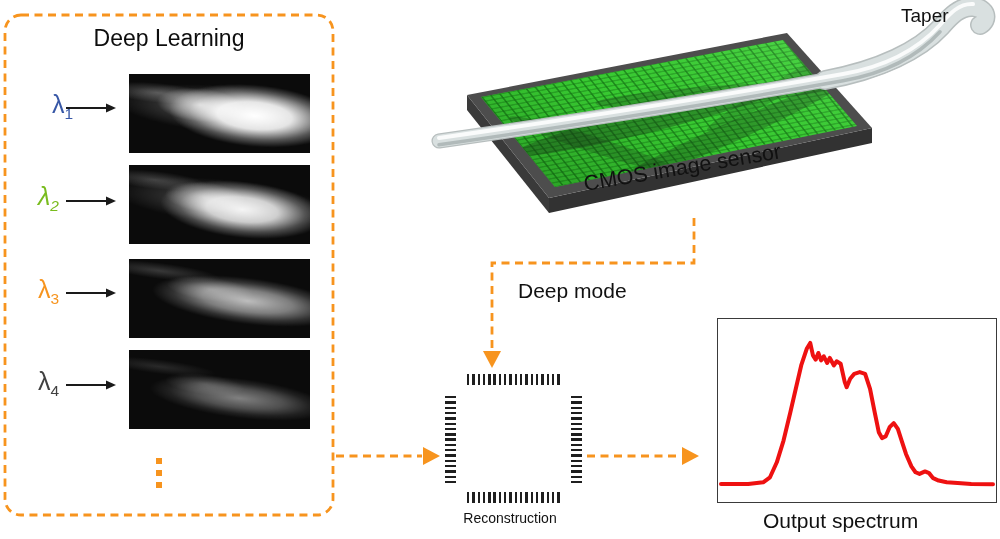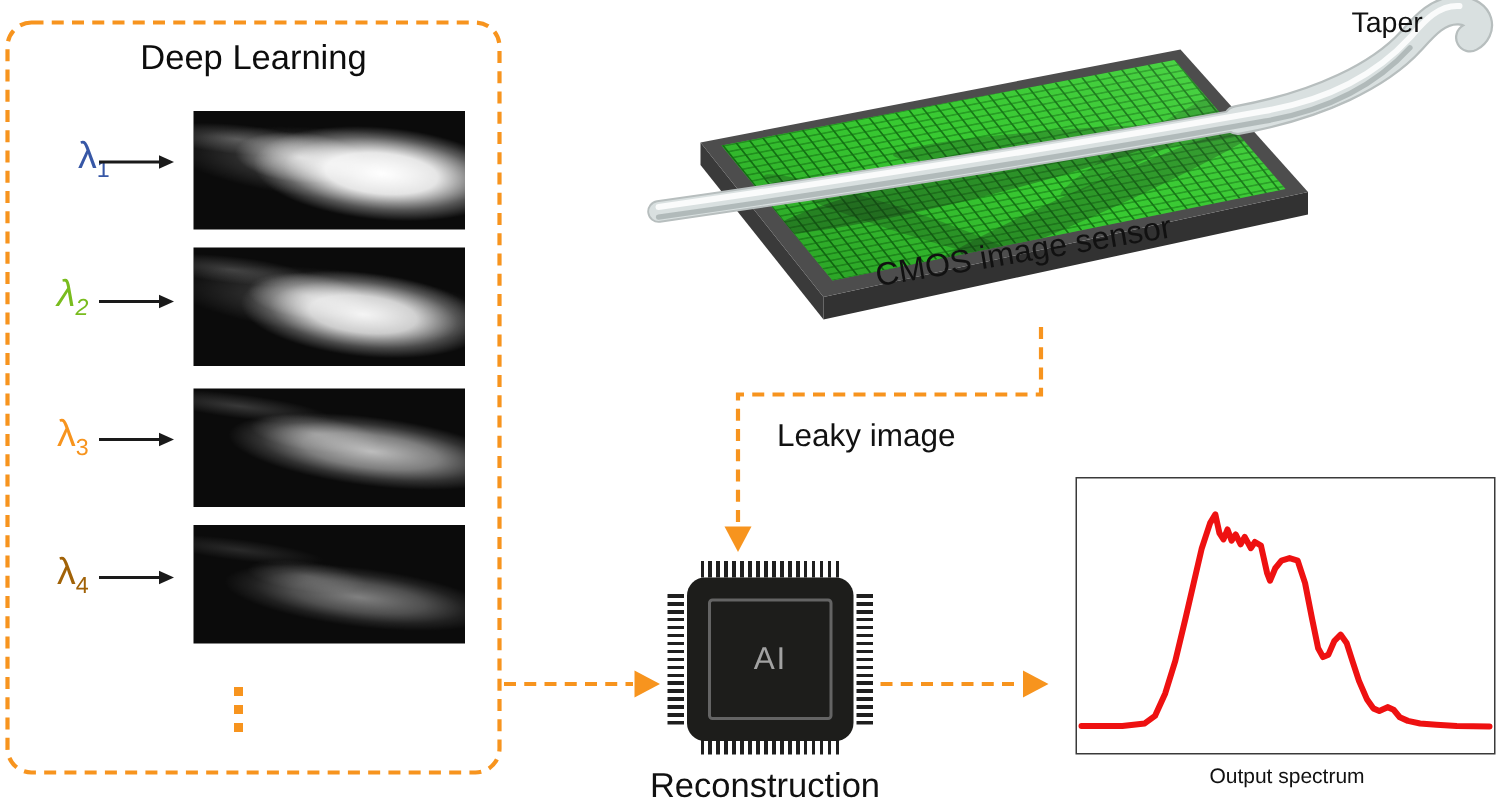--- a/index.html
+++ b/index.html
@@ -41,25 +41,25 @@
   #cmos-label{left:584px;top:172px;width:230px;font-size:21.5px;transform:rotate(-9.5deg);transform-origin:0 50%;white-space:nowrap;}
   
   #leaky-label{left:518px;top:279px;font-size:21px;}
   #chip{left:443px;top:372px;width:141px;height:133px;}
   #chip .body{position:absolute;left:15px;top:13px;width:111px;height:109px;background:#1D1D1B;border-radius:12px;}
   #chip .inner{position:absolute;left:14px;top:14px;right:14px;bottom:14px;border:2px solid #646464;border-radius:3px;}
   #chip .ai{position:absolute;left:0;top:0;width:100%;height:100%;display:flex;align-items:center;justify-content:center;
             font-size:21px;color:#a2a2a2;letter-spacing:1px;}
   .pins-h{position:absolute;left:24px;width:93px;height:11px;background:repeating-linear-gradient(90deg,#1f1f1f 0 2.4px,transparent 2.4px 5.3px);}
   .pins-v{position:absolute;top:24px;width:11px;height:87px;background:repeating-linear-gradient(180deg,#1f1f1f 0 2.4px,transparent 2.4px 5.3px);}
-  #recon-label{left:420px;top:510px;width:180px;text-align:center;font-size:23px;}
+  #recon-label{left:420px;top:510px;width:180px;text-align:center;font-size:14px;}
   
   #plot{left:717px;top:318px;width:280px;height:185px;border:1.5px solid #3a3a3a;background:#fff;box-sizing:border-box;}
   #plot svg{display:block;width:100%;height:100%;}
-  #output-label{left:763px;top:509px;width:190px;text-align:center;font-size:14px;white-space:nowrap;}
+  #output-label{left:763px;top:509px;width:190px;font-size:21px;white-space:nowrap;}
 </style>
 </head>
 <body>
 
 <div id="stage">
 
   <svg class="abs" style="left:0;top:0;" width="1000" height="539" viewBox="0 0 1000 539">
     <rect x="5" y="15" width="328" height="500" rx="16" fill="none" stroke="#F7941E" stroke-width="2.8" stroke-dasharray="8 5.5"></rect>
     <line x1="336" y1="456" x2="422" y2="456" stroke="#F7941E" stroke-width="2.8" stroke-dasharray="8 5.5"></line>
     <polygon points="423,447 423,465 440,456" fill="#F7941E"></polygon>
@@ -97,21 +97,21 @@
     <span>λ</span><sub>3</sub>
   </div>
   <svg class="abs larrow-svg" style="left:66px;top:286px;" width="50" height="14">
     <line x1="0" y1="7" x2="40" y2="7" stroke="#1a1a1a" stroke-width="2"></line>
       <polygon points="40,2.5 40,11.5 50,7" fill="#1a1a1a"></polygon>
   </svg>
   <div class="abs speckle s3" style="top:259px;">
       <div class="blob"></div>
     </div>
 
-  <div class="abs lambda" style="left:38px;top:369px;color:#a16207;">
+  <div class="abs lambda" style="left:38px;top:369px;color:#404040;">
     <span>λ</span><sub>4</sub>
   </div>
   <svg class="abs larrow-svg" style="left:66px;top:378px;" width="50" height="14">
     <line x1="0" y1="7" x2="40" y2="7" stroke="#1a1a1a" stroke-width="2"></line>
       <polygon points="40,2.5 40,11.5 50,7" fill="#1a1a1a"></polygon>
   </svg>
   <div class="abs speckle s4" style="top:350px;">
       <div class="blob"></div>
     </div>
 
@@ -158,31 +158,27 @@
       <path d="M 14 141 C 160 120 300 98 418 77 C 464 69 494 51 515 28 C 523 19 533 6 548 7 C 562 8 564 20 555 25" fill="none" stroke="#d9e0e0" stroke-width="12.5" stroke-linecap="round"></path>
       <path d="M 400 80 C 455 70 495 50 516 27 C 524 18 534 6 548 7 C 562 8 564 20 555 25" fill="none" stroke="#d9e0e0" stroke-width="17" stroke-linecap="round"></path>
       <path d="M 14 141 C 160 120 300 98 418 77 C 464 69 494 51 515 28 C 523 19 533 6 548 7" fill="none" stroke="#ffffff" stroke-width="4" stroke-linecap="round" opacity="0.85" transform="translate(0,-3)"></path>
       <path d="M 14 141 C 160 120 300 98 418 77 C 464 69 494 51 515 28" fill="none" stroke="#a6b0b0" stroke-width="3.5" stroke-linecap="round" opacity="0.8" transform="translate(0,3.8)"></path>
     </g>
   </svg>
 
   <div class="abs label" id="taper-label">Taper</div>
   <div class="abs label" id="cmos-label">CMOS image sensor</div>
 
-  <div class="abs label" id="leaky-label">Leaky image</div>
+  <div class="abs label" id="leaky-label">Deep mode</div>
 
   <div class="abs" id="chip">
     <div class="pins-h" style="top:2px;"></div>
     <div class="pins-h" style="top:120px;"></div>
     <div class="pins-v" style="left:2px;"></div>
     <div class="pins-v" style="left:128px;"></div>
-    <div class="body">
-      <div class="inner"></div>
-      <div class="ai">AI</div>
-    </div>
   </div>
   <div class="abs label" id="recon-label">Reconstruction</div>
 
   <div class="abs" id="plot">
     <svg id="spectrum-svg" viewBox="0 0 277 182" preserveAspectRatio="none">
         <polyline points="3.0,164.1 30.1,164.1 45.0,162.4 51.8,157.4 58.6,142.5 65.3,120.9 72.1,92.7 77.5,69.4 82.9,46.2 88.4,29.6 91.9,23.8 94.6,36.2 97.3,40.4 100.0,33.8 102.7,41.2 105.4,37.1 108.7,43.7 111.4,38.7 115.5,46.2 118.2,42.1 122.2,44.5 126.3,62.8 128.2,67.8 131.7,59.5 135.8,54.5 141.2,52.8 146.6,54.5 151.5,69.4 156.1,92.7 160.2,112.6 163.4,118.4 167.0,116.8 171.0,107.6 175.1,103.5 179.2,109.3 183.2,121.7 187.3,134.2 192.7,146.6 196.8,152.4 200.8,154.1 206.3,151.6 210.3,153.3 214.4,158.3 219.8,160.7 227.9,162.4 238.8,163.2 252.3,164.1 274.0,164.4" fill="none" stroke="#EE1111" stroke-width="4" stroke-linejoin="round" stroke-linecap="round"></polyline>
       </svg>
   </div>
   <div class="abs label" id="output-label">Output spectrum</div>
 

